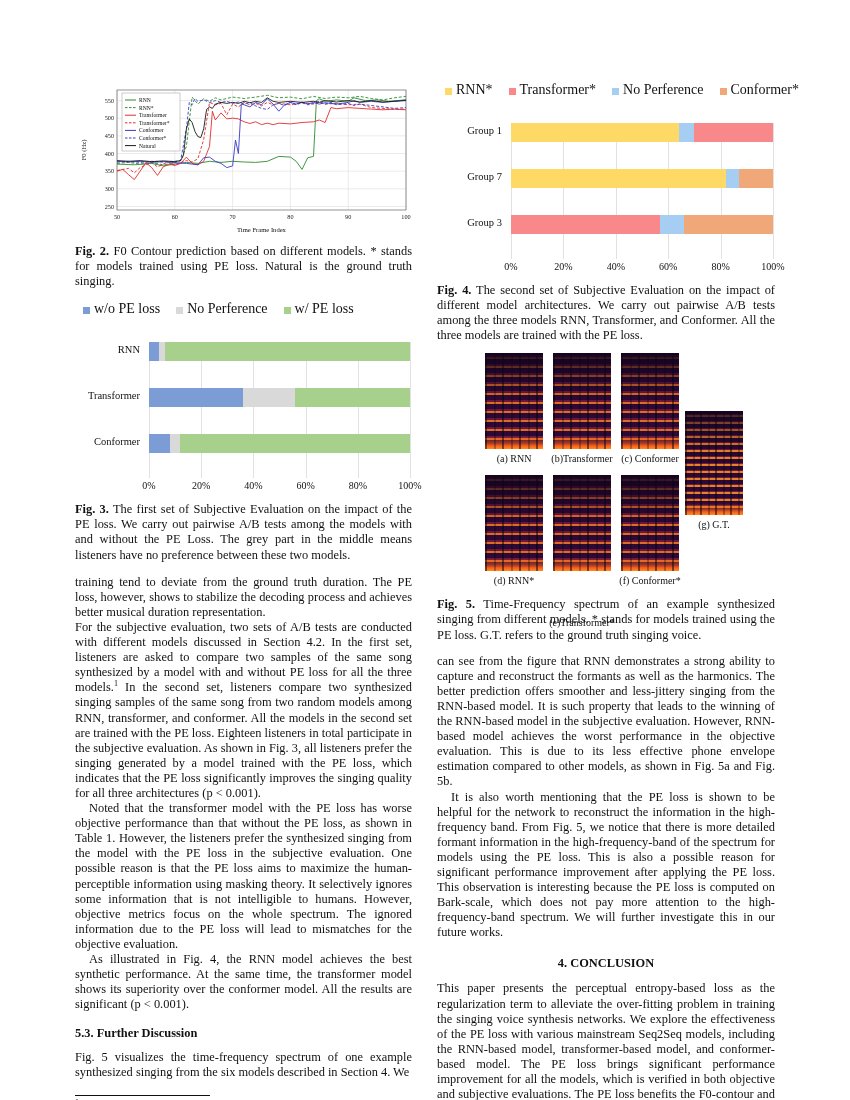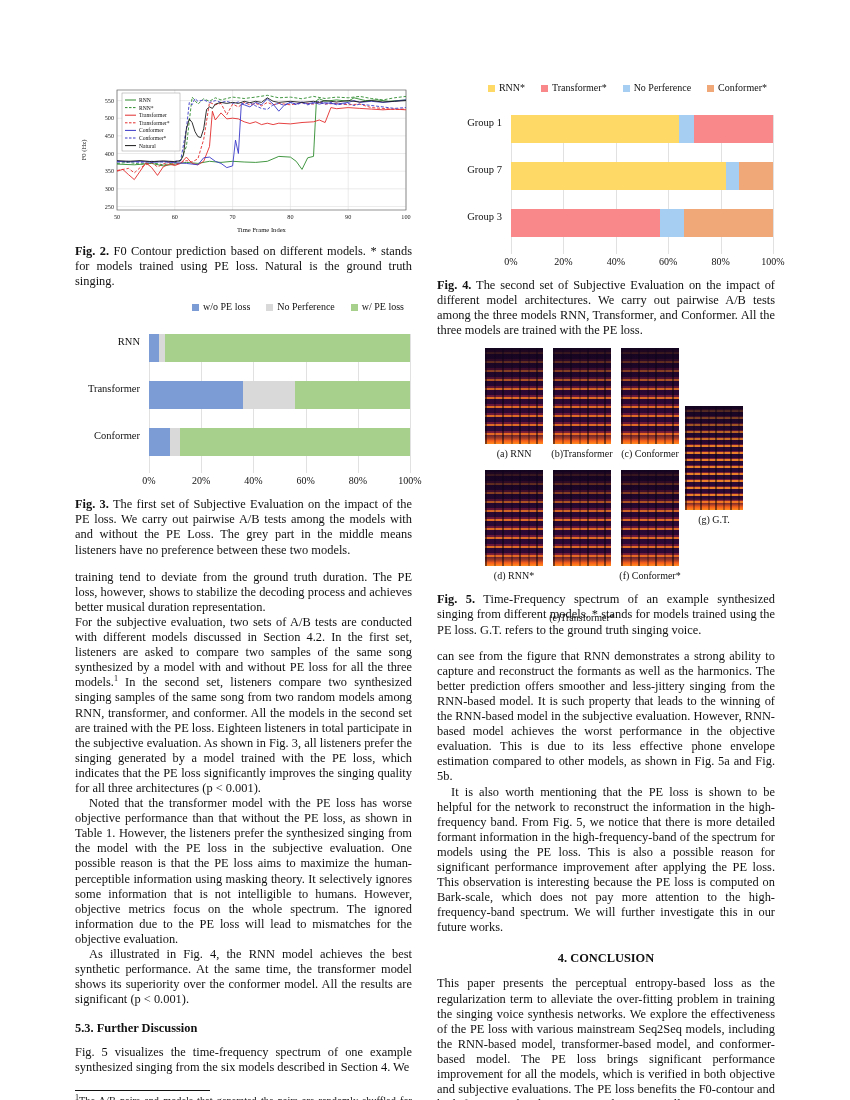--- a/index.html
+++ b/index.html
@@ -19,27 +19,27 @@
   .sec-head-center { font-size:12.4px; font-weight:bold; text-align:center; margin:16px 0 10px 0; }
 
   .cap { font-size:12.4px; line-height:15.1px; text-align:justify; margin:8px 0 0 0; }
   .cap b { font-weight:bold; }
 
   
   .fig2-svg { display:block; margin-top:84px; font-family:"Liberation Serif", serif; }
 
   
   .sbar { margin-top:12px; }
-  .sb-legend { text-align:right; font-size:10px; height:14px; margin-bottom:2px; white-space:nowrap; }
+  .sb-legend { text-align:left; font-size:14px; height:14px; margin-bottom:2px; white-space:nowrap; }
   .sb-li { margin:0 8px; white-space:nowrap; }
   .sb-sq { display:inline-block; width:7px; height:7px; margin-right:4px; position:relative; top:0.5px; }
   .sb-body { position:relative; margin-left:74px; margin-right:2px; }
   .sb-grid { position:absolute; left:0; right:0; top:0; bottom:16px; }
   .sb-grid i { position:absolute; top:0; bottom:0; width:1px; background:#e1e1e1; }
-  .sb-row { position:relative; height:28px; margin:19px 0; }
+  .sb-row { position:relative; height:19px; margin:27px 0; }
   .sb-row:first-of-type { margin-top:6px; }
   .sb-lbl { position:absolute; right:calc(100% + 9px); top:2px; font-size:10.5px; white-space:nowrap; }
   .sb-track { display:flex; width:100%; height:100%; position:relative; }
   .sb-track i { display:block; height:100%; }
   .sb-axis { position:relative; height:14px; font-size:10px; margin-top:3px; }
   .sb-axis span { position:absolute; transform:translateX(-50%); white-space:nowrap; }
 
   
   .fig5 { position:relative; height:238px; margin-top:10px; }
   .spec {

